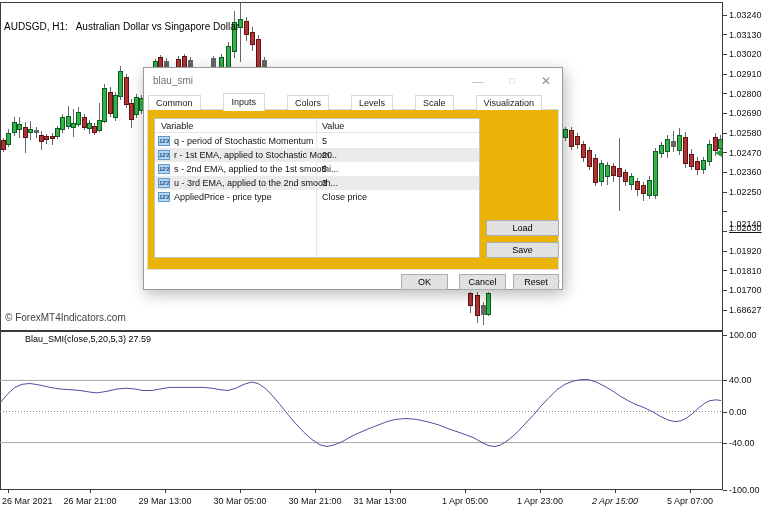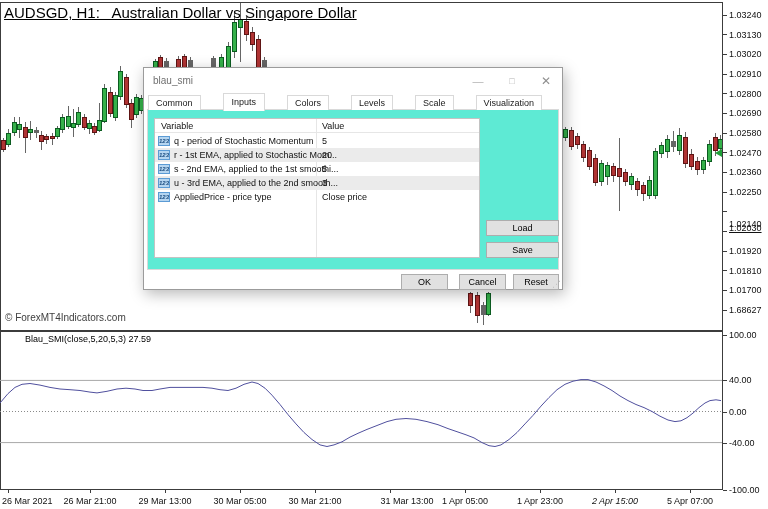--- a/index.html
+++ b/index.html
@@ -8,22 +8,22 @@
   #app { position:relative; width:768px; height:509px; background:#fff; }
 
   
   .chart-frame { position:absolute; left:0; top:2px; width:723px; height:329px;
     border:1px solid #3c3c3c; background:#fff; }
   .ind-frame { position:absolute; left:0; top:331px; width:723px; height:159px;
     border:1px solid #3c3c3c; background:#fff; }
   #candle-svg { position:absolute; left:0; top:2px; z-index:1; }
   #ind-svg { position:absolute; left:0; top:331px; z-index:1; }
 
-  .chart-title { position:absolute; left:4px; top:4px; font-size:15px; color:#000;
-    z-index:2; white-space:pre;text-decoration:underline; }
+  .chart-title { position:absolute; left:4px; top:21px; font-size:10px; color:#000;
+    z-index:2; white-space:pre; }
   .watermark { position:absolute; left:5px; top:312px; font-size:10px; color:#3f3f3f; z-index:2; }
   .ind-label { position:absolute; left:3px; top:334px; font-size:9px; color:#000; z-index:2;padding-left:22px; }
 
   
   #price-axis, #ind-axis { position:absolute; left:723px; top:0; width:45px; height:509px; z-index:2; }
   .plabel { position:absolute; left:6px; font-size:9px; color:#111; white-space:nowrap; }
   .ptick { position:absolute; left:0; width:4px; height:1px; background:#3c3c3c; }
   #time-axis { position:absolute; left:0; top:490px; width:768px; height:19px; z-index:2; }
   .tlabel { position:absolute; top:6px; font-size:9px; color:#111; white-space:nowrap; }
   .ttick { position:absolute; top:0; width:1px; height:3px; background:#3c3c3c; }
@@ -41,21 +41,21 @@
   #btn-min { left:320px; } #btn-max { left:354px; font-size:9px; }
   #btn-close { left:388px; color:#8f8f8f; font-size:12px; }
 
   .tabstrip { position:absolute; left:4px; top:26px; height:16px; z-index:3;
     display:flex; align-items:flex-end;gap:21px; }
   .tab { border:1px solid #d9d9d9; border-bottom:none; background:#fff;
     padding:2px 7px 2px; font-size:9px; color:#1a1a1a; margin-right:1px; line-height:10px; }
   .tab.active { padding:3px 8px 4px; margin-bottom:-1px; background:#fff; }
 
   .pane { position:absolute; left:3px; top:41px; width:412px; height:161px;
-    border:1px solid #d9d9d9; background:#5eead4; }
+    border:1px solid #d9d9d9; background:#eab308; }
   .ptable { position:absolute; left:6px; top:8px; width:326px; height:140px;
     border:1px solid #c3c3c3; background:#fff; overflow:hidden; }
   .thead { position:absolute; top:0; left:0; right:0; height:14px;
     border-bottom:1px solid #e6e6e6; }
   .hvar { position:absolute; left:6px; top:2px; color:#111; }
   .hval { position:absolute; left:167px; top:2px; color:#111; }
   .coldiv { position:absolute; left:161px; top:0; bottom:0; width:1px; background:#e6e6e6; }
   #param-rows { position:absolute; top:15px; left:0; right:0; }
   .prow { position:relative; height:14px; }
   .prow.alt { background:#ebebeb; }
@@ -293,21 +293,21 @@
       <div class="tlabel" style="left: 2px;">26 Mar 2021</div>
       <div class="ttick" style="left: 90px;"></div>
       <div class="tlabel" style="left: 90px; transform: translateX(-50%);">26 Mar 21:00</div>
       <div class="ttick" style="left: 165px;"></div>
       <div class="tlabel" style="left: 165px; transform: translateX(-50%);">29 Mar 13:00</div>
       <div class="ttick" style="left: 240px;"></div>
       <div class="tlabel" style="left: 240px; transform: translateX(-50%);">30 Mar 05:00</div>
       <div class="ttick" style="left: 315px;"></div>
       <div class="tlabel" style="left: 315px; transform: translateX(-50%);">30 Mar 21:00</div>
       <div class="ttick" style="left: 390px;"></div>
-      <div class="tlabel" style="left: 407px; transform: translateX(-50%);">31 Mar 13:00</div>
+      <div class="tlabel" style="left: 380px; transform: translateX(-50%);">31 Mar 13:00</div>
       <div class="ttick" style="left: 465px;"></div>
       <div class="tlabel" style="left: 465px; transform: translateX(-50%);">1 Apr 05:00</div>
       <div class="ttick" style="left: 540px;"></div>
       <div class="tlabel" style="left: 540px; transform: translateX(-50%);">1 Apr 23:00</div>
       <div class="ttick" style="left: 615px;"></div>
       <div class="tlabel" style="left: 615px; transform: translateX(-50%); font-style: italic;">2 Apr 15:00</div>
       <div class="ttick" style="left: 690px;"></div>
       <div class="tlabel" style="left: 690px; transform: translateX(-50%);">5 Apr 07:00</div>
     </div>
 

